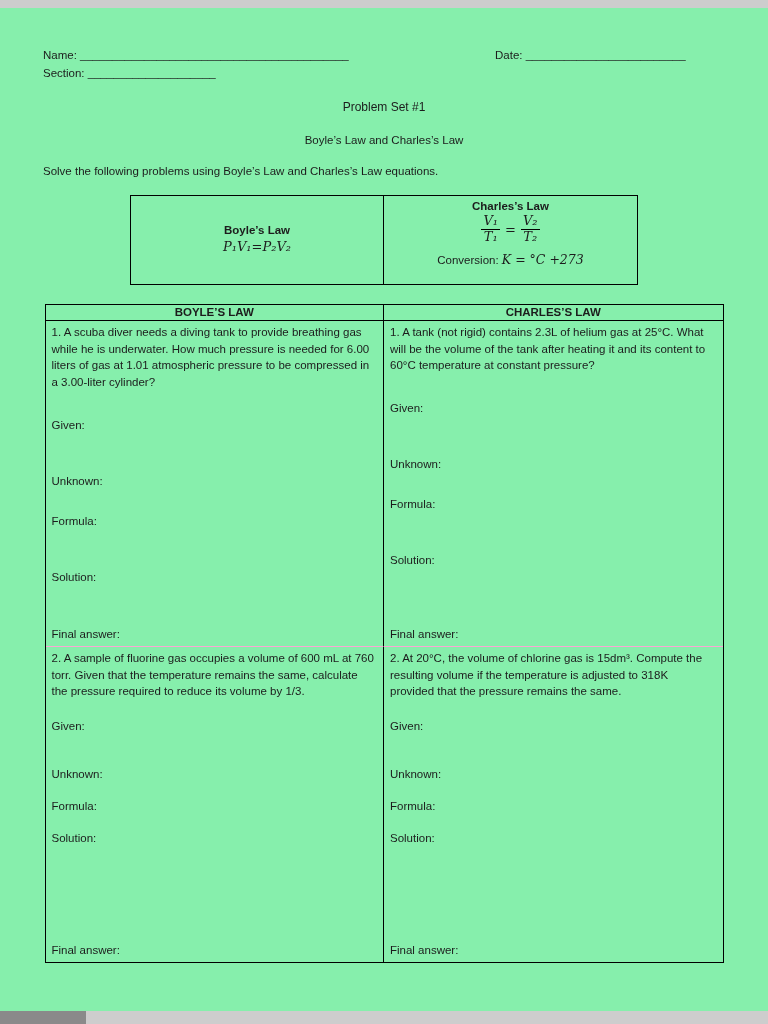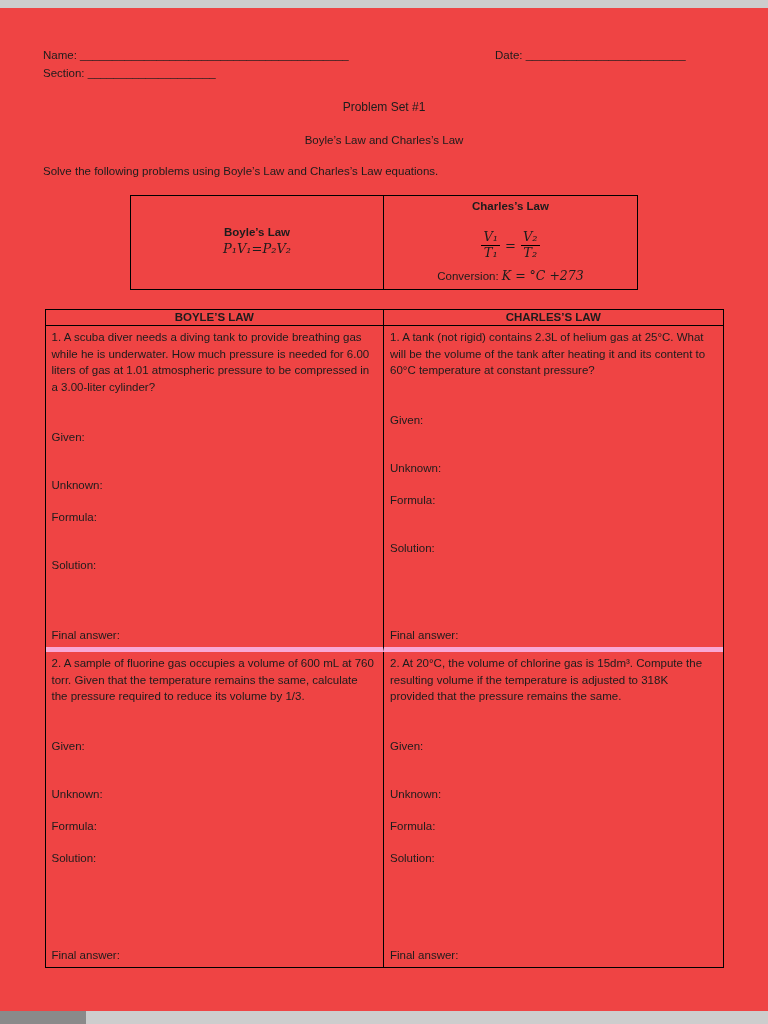--- a/index.html
+++ b/index.html
@@ -2,21 +2,21 @@
 <html><head>
 <meta charset="utf-8">
 <style>
   * { box-sizing: border-box; }
   html,body { margin:0; padding:0; background:#ffffff; }
   body {
     width:768px; height:1024px; overflow:hidden; position:relative;
     font-family:"Liberation Sans", sans-serif;
     font-size:11.5px; color:#1c1c1c;
   }
-  .page { position:relative; width:768px; height:1024px; background:#ef4444; }
+  .page { position:relative; width:768px; height:1024px; background:#86efac; }
   .content { padding:46px 43px 0 43px; }
 
   
   .edge-top { position:absolute; top:0; left:0; right:0; height:8px; background:#cdcdcd; }
   .edge-bottom { position:absolute; bottom:0; left:0; right:0; height:13px; background:#cdcdcd; }
   .edge-thumb { position:absolute; left:0; bottom:0; width:86px; height:13px; background:#8a8a8a; }
 
   
   .hdr-row { display:flex; line-height:18px; }
   .hdr-left { flex:1 1 auto; white-space:nowrap; }
@@ -30,43 +30,43 @@
   
   .formula-table {
     width:508px; margin:18px auto 0 auto; border:1px solid #000;
     display:grid; grid-template-columns:1fr 1fr; min-height:90px;
   }
   .f-cell { padding:4px 6px 6px 6px; display:flex; flex-direction:column; align-items:center; }
   .f-cell.boyle { justify-content:center; border-right:1px solid #000; }
   .f-title { font-weight:bold; }
   .math { font-family:"DejaVu Serif", serif; font-style:italic; font-size:13px; }
   .boyle .math { margin-top:3px; }
-  .frac-row { display:flex; align-items:center; justify-content:center; gap:5px; margin-top:18px; }
+  .frac-row { display:flex; align-items:center; justify-content:center; gap:5px; margin-top:2px; }
   .frac { display:inline-flex; flex-direction:column; align-items:center; line-height:1.15; }
   .frac .num { border-bottom:1px solid #000; padding:0 2px; }
   .conversion { margin-top:7px; }
   .conversion .math { font-size:12.5px;text-align:center; }
 
   
   .main-table {
     margin:19px auto 0 auto; width:679px; border:1px solid #000;
     display:grid; grid-template-columns:1fr 1fr;
   }
   .th {
     font-weight:bold; text-align:center; padding:1px 0 2px 0;
     border-bottom:1px solid #000; font-size:11.5px;
   }
   .th.c1 { border-right:1px solid #000; }
   .cell { display:flex; flex-direction:column; padding:3px 9px 3px 6px; }
   .cell.c1 { border-right:1px solid #000; }
-  .cell.r1 { border-bottom:5px solid #f9a8d4; min-height:326px; }
+  .cell.r1 { border-bottom:1px solid #f9a8d4; min-height:326px;gap:8px; }
   .cell.r2 { min-height:315px; }
   .ptext { margin:0; line-height:1.45; }
   .lbl { line-height:1.4; }
-  .lbl.given { margin-top:33px; }
+  .lbl.given { margin-top:18px; }
   .lbl.unknown { margin-top:32px; }
   .lbl.formula { margin-top:16px; }
   .lbl.solution { margin-top:32px; }
   .r2 .lbl.solution { margin-top:16px; }
   .lbl.final { margin-top:auto; padding-bottom:1px; }
 </style>
 </head>
 <body>
 
 <div class="page">

